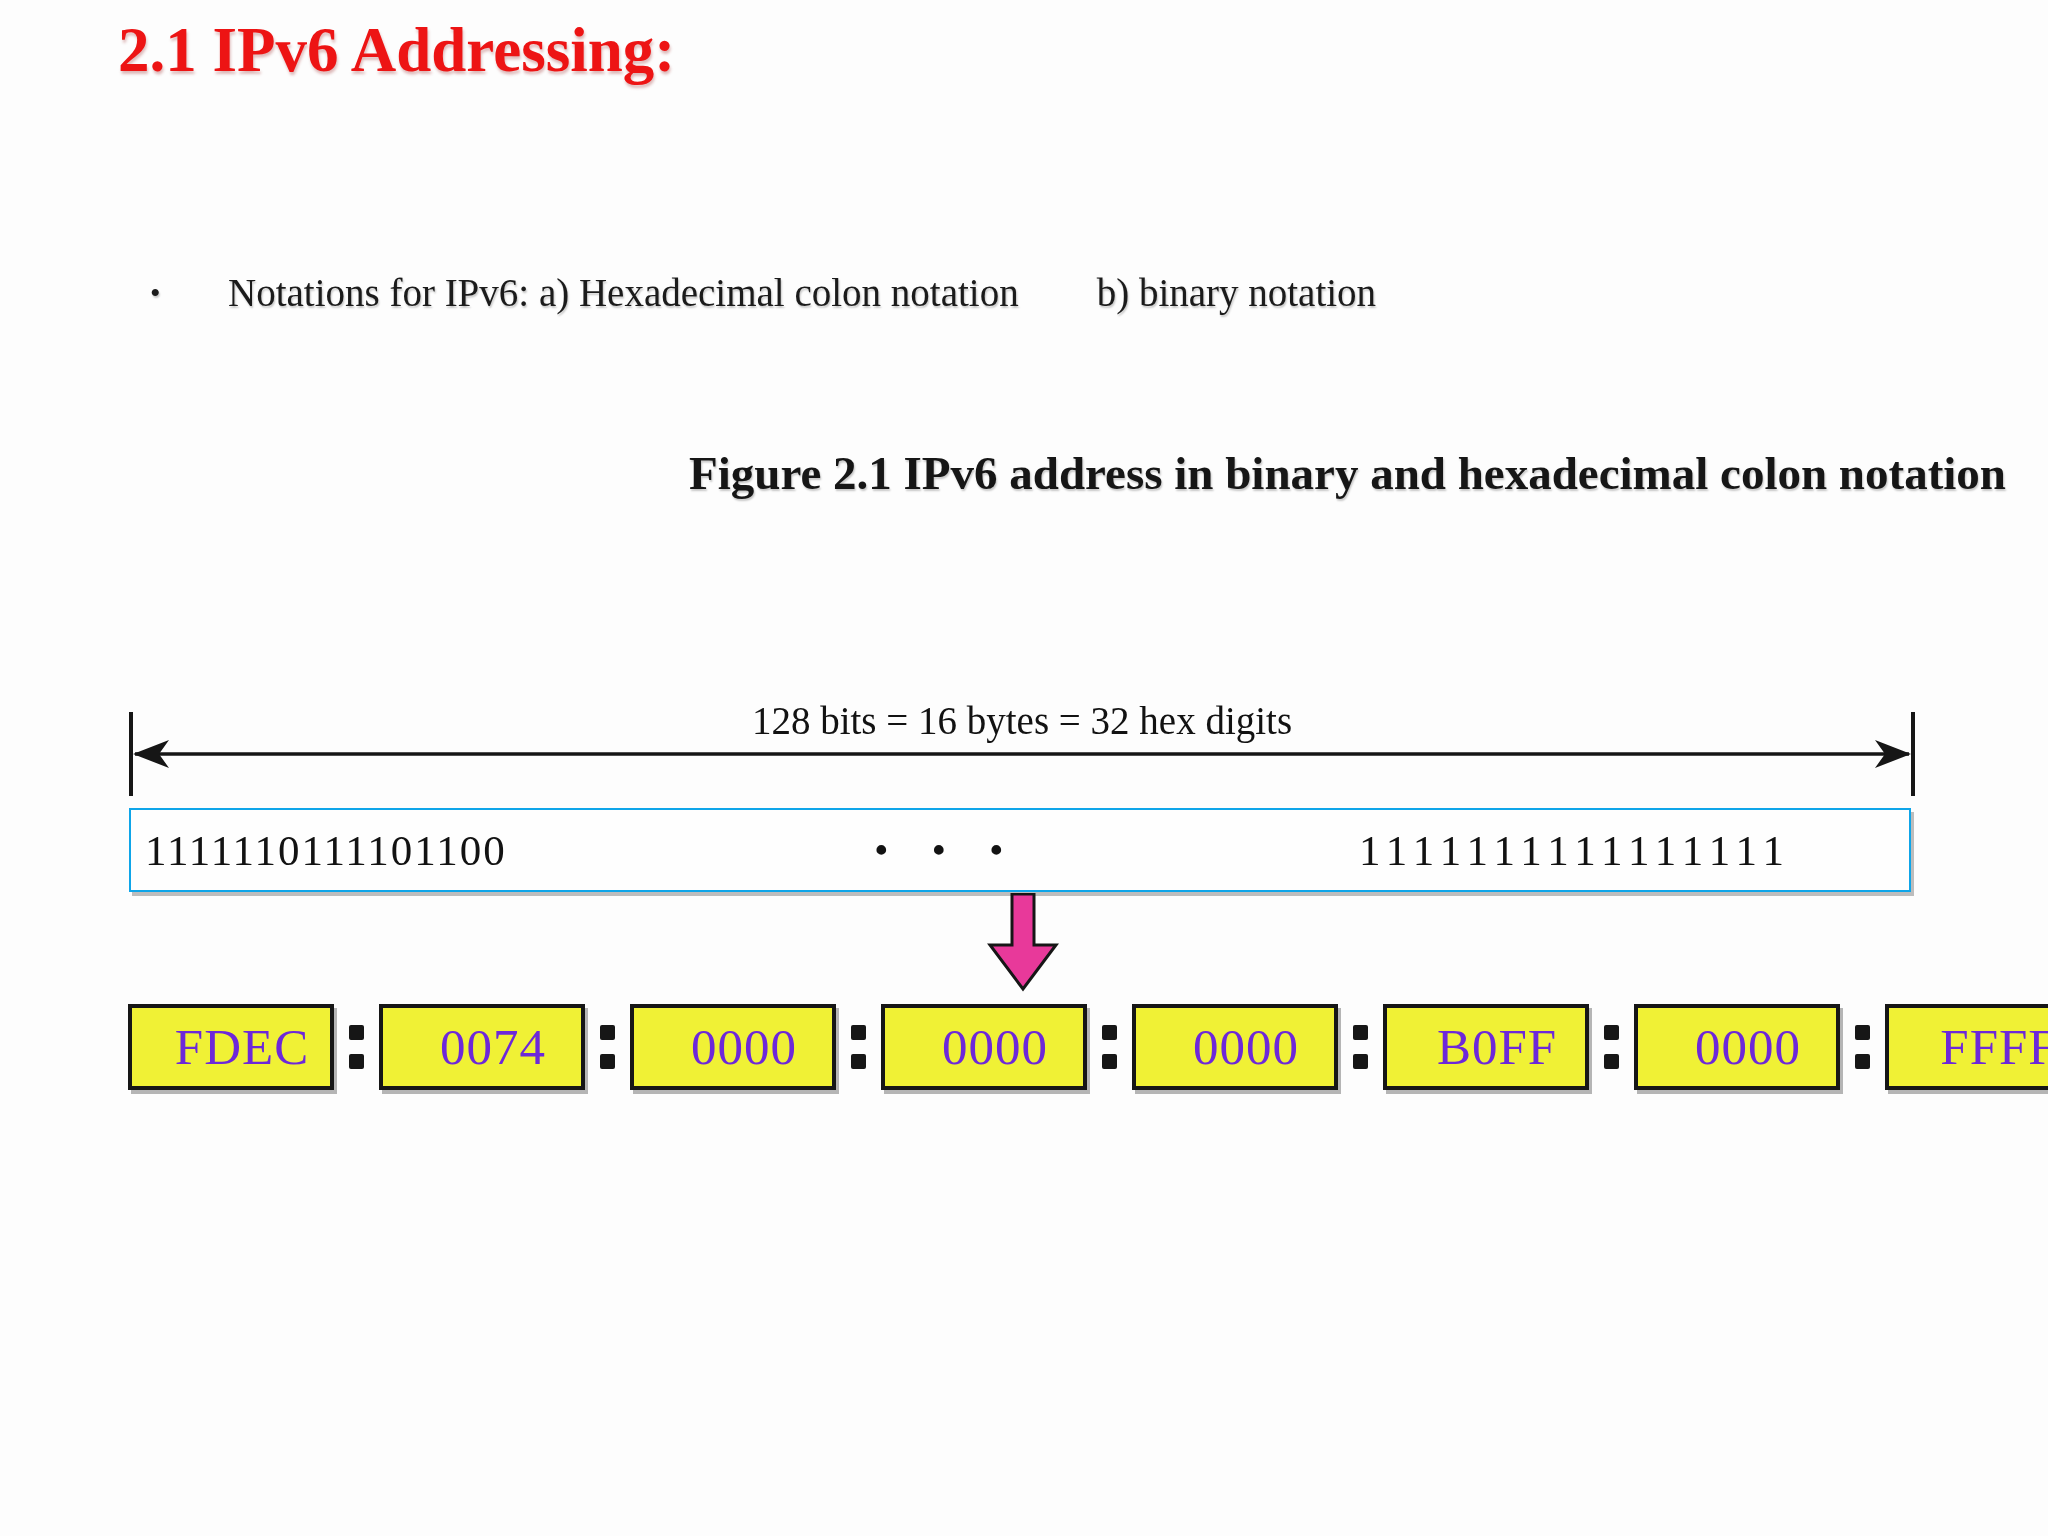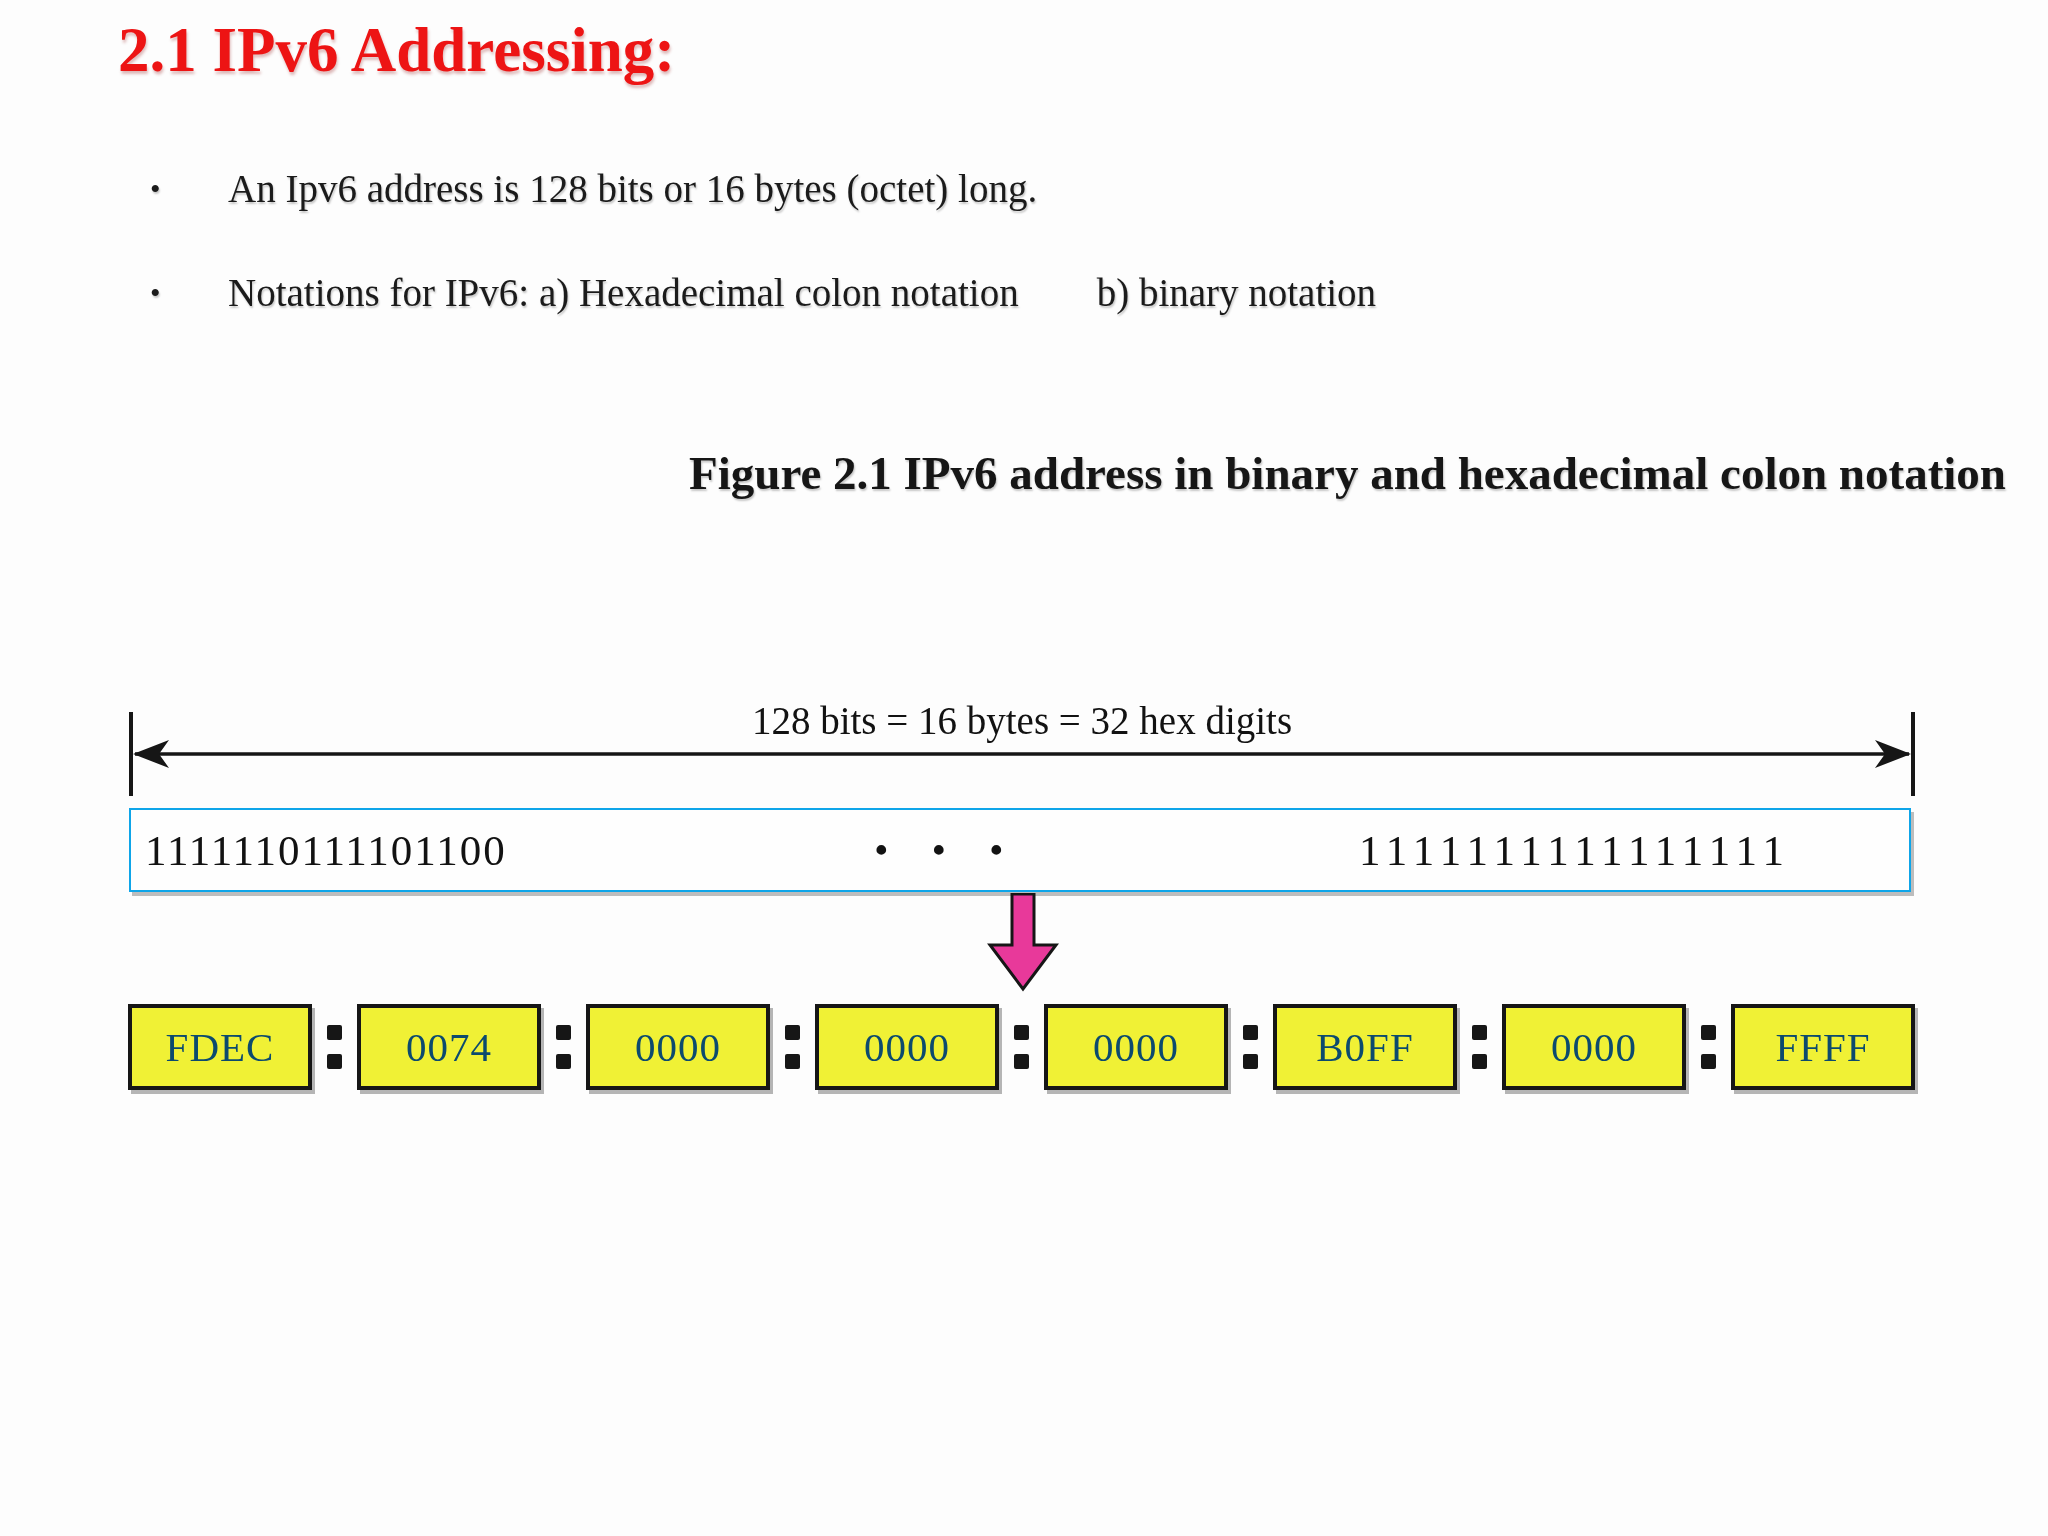--- a/index.html
+++ b/index.html
@@ -57,39 +57,37 @@
   .hex-row{
     position:absolute;left:128px;top:1004px;
     display:flex;align-items:center;
   }
   .hex-box{
     width:176px;height:78px;
     background:#F0F135;
     border:4px solid #161616;
     box-shadow:3px 4px 0 rgba(110,110,110,0.5);
     display:flex;align-items:center;justify-content:center;
-    font-size:41px;color:#0c4a6e;letter-spacing:1px;
+    font-size:51px;color:#6d28d9;letter-spacing:1px;
     flex:0 0 auto;
+    padding-left:22px;
   }
   .colon{
     width:45px;height:78px;flex:0 0 auto;
     display:flex;flex-direction:column;align-items:center;justify-content:center;gap:14px;
   }
   .colon i{display:block;width:15px;height:15px;background:#161616;border-radius:2px;}
 </style>
 </head>
 <body>
 
 <div class="slide">
 
   <div class="title">2.1 IPv6 Addressing:</div>
 
-  <div class="bullet-row b1">
-    <span class="marker">•</span><span>An Ipv6 address is 128 bits or 16 bytes (octet) long.</span>
-  </div>
 
   <div class="bullet-row b2">
     <span class="marker">•</span><span>Notations for IPv6: a) Hexadecimal colon  notation</span><span class="gap"></span><span>b) binary notation</span>
   </div>
 
   <div class="caption">Figure 2.1 IPv6 address in binary and hexadecimal colon notation</div>
 
   <div class="width-label">128 bits = 16 bytes = 32 hex digits</div>
 
   <svg class="measure-svg" width="1794" height="100" viewBox="0 0 1794 100">

